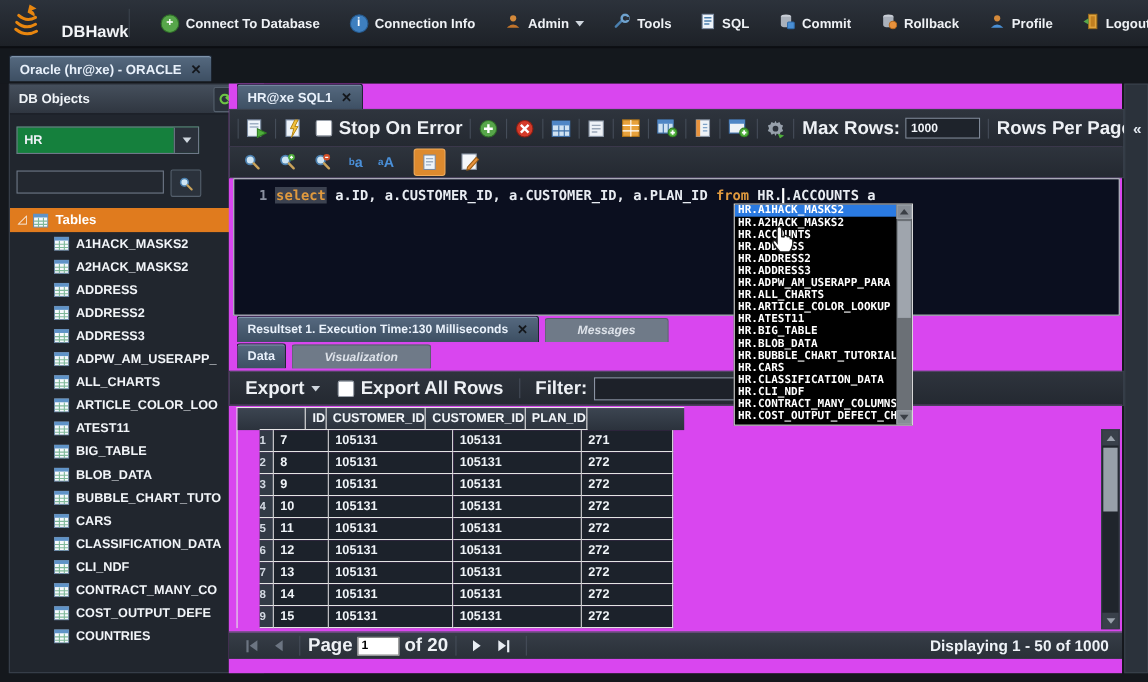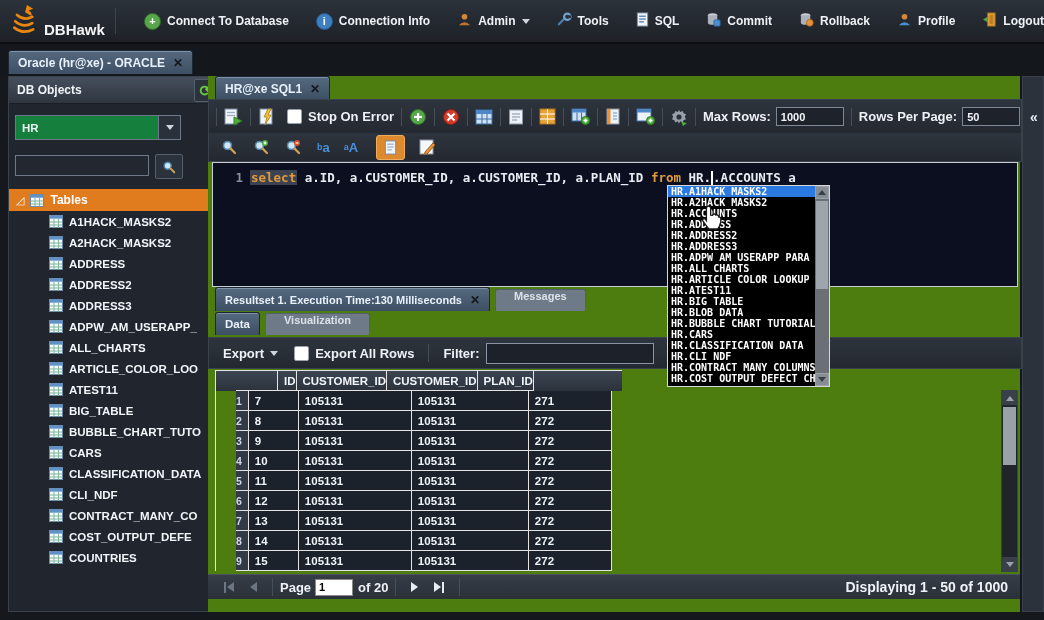--- a/index.html
+++ b/index.html
@@ -4,42 +4,42 @@
 <style>
   html,body{margin:0;padding:0;background:#15181d;}
   #page{position:relative;width:1044px;height:620px;overflow:hidden;
         font-family:"Liberation Sans",sans-serif;background:#15181d;}
   .abs{position:absolute;box-sizing:border-box;}
 
   
   #topbar{left:0;top:0;width:1044px;height:44px;
     background:linear-gradient(#2c323b,#1d2127);border-bottom:2px solid #0c0e12;
     display:flex;align-items:center;}
-  #brand{display:flex;align-items:flex-end;gap:0;padding-left:8px;width:215px;}
+  #brand{display:flex;align-items:flex-end;gap:12px;padding-left:8px;width:215px;}
   #brand .brand-text{color:#f2f4f7;font-weight:bold;font-size:15px;padding-bottom:2px;}
   #topmenu{display:flex;align-items:center;gap:27px;border-left:1px solid #3b434d;
     padding-left:28px;height:26px;}
   .menu-item{display:flex;align-items:center;gap:6px;color:#eef1f5;font-weight:bold;
     font-size:12px;white-space:nowrap;cursor:pointer;}
   .badge{display:inline-flex;align-items:center;justify-content:center;width:15px;height:15px;
     border-radius:50%;color:#fff;font-size:11px;font-weight:bold;line-height:1;}
   .badge.green{background:#57a64a;border:1px solid #2f6e28;}
   .badge.blue{background:#3e7fbf;border:1px solid #265a8e;}
   .caret-down{width:0;height:0;border-left:4px solid transparent;border-right:4px solid transparent;
     border-top:5px solid #cfd6de;display:inline-block;}
 
   
   #session-bar{left:0;top:44px;width:1044px;height:32px;background:#14181d;}
   .tab-active{background:linear-gradient(#55697f,#3d4f63);border:1px solid #1d2633;border-bottom:none;
     box-shadow:inset 0 1px 0 #7e93ab;border-radius:3px 3px 0 0;color:#e9f1fb;font-weight:bold;
     display:inline-flex;align-items:center;gap:8px;padding:0 9px;height:23px;font-size:12px;cursor:pointer;}
   .tab-close{color:#14171c;font-weight:bold;font-size:12px;cursor:pointer;}
   .tab-muted{background:#6f7a88;border:1px solid #565f6b;border-bottom:none;border-radius:3px 3px 0 0;
-    color:#dde2e9;font-weight:bold;display:inline-flex;height:21px;
-    padding:0 18px;font-size:11px;cursor:pointer;}
+    color:#dde2e9;font-weight:bold;display:inline-flex;align-items:center;height:21px;
+    padding:0 29px;font-size:11px;cursor:pointer;font-style:italic;}
 
   
   #sidebar{left:8px;top:76px;width:232px;height:536px;background:#21262e;border:1px solid #39414c;}
   #sb-header{position:absolute;left:0;top:0;width:100%;height:26px;
     background:linear-gradient(#454f5c,#2f3640);border-bottom:1px solid #1a1f26;
     display:flex;align-items:center;}
   #sb-title{color:#f0f4f8;font-weight:bold;font-size:12px;padding-left:8px;flex:1;}
   .sb-btn{width:21px;height:21px;background:#2b323c;border:1px solid #55606d;border-radius:2px;
     display:flex;align-items:center;justify-content:center;cursor:pointer;}
   .refresh-glyph{color:#6cc644;font-weight:bold;font-size:15px;line-height:1;}
@@ -57,29 +57,29 @@
   #tree-root span.lbl{color:#ffffff;font-weight:bold;font-size:12px;}
   .tree-item{height:21px;display:flex;align-items:center;gap:6px;padding-left:40px;
     white-space:nowrap;overflow:hidden;cursor:pointer;}
   .tree-item .lbl{color:#f2f5f9;font-weight:bold;font-size:11.5px;}
   #tree-scroll{position:absolute;right:0;top:112px;bottom:0;width:13px;background:#1a1f25;border-left:1px solid #2c333c;}
   .sc-arrow{color:#7e8692;font-size:8px;text-align:center;line-height:12px;height:12px;cursor:pointer;}
   #tree-thumb{position:absolute;left:1px;right:1px;top:14px;height:64px;background:#a7adb5;border-radius:1px;cursor:pointer;}
   #tree-down{position:absolute;bottom:0;left:0;right:0;}
 
   
-  #main{left:208px;top:76px;width:812px;height:536px;background:#4d7c0f;}
+  #main{left:208px;top:76px;width:812px;height:536px;background:#d946ef;}
   #editor-tab{position:absolute;left:7px;top:0;}
   .toolbar{position:absolute;left:0;width:812px;background:linear-gradient(#2e343d,#242931);
     border:1px solid #3a424d;display:flex;align-items:center;}
   #toolbar1{top:23px;height:33px;}
   #toolbar2{top:57px;height:28px;border-top:none;}
   .vsep{width:1px;height:18px;background:#454d59;margin:0 7px;flex:0 0 auto;}
   .tbtn{display:flex;align-items:center;justify-content:center;cursor:pointer;flex:0 0 auto;}
-  .tb-label{color:#eef1f5;font-weight:bold;font-size:13px;white-space:nowrap;}
+  .tb-label{color:#eef1f5;font-weight:bold;font-size:17px;white-space:nowrap;}
   .inp-dark{background:#1e232b;border:1px solid #7e8897;color:#f2f5f9;font-weight:bold;
     font-size:11px;padding:0 4px;height:19px;box-sizing:border-box;}
   .cb{width:13px;height:13px;background:#fff;border:1px solid #9aa1ab;border-radius:2px;cursor:pointer;flex:0 0 auto;}
   .overflow-glyph{color:#eef1f5;font-weight:bold;font-size:14px;}
   .fmt-btn{width:27px;height:23px;background:#dd8a2e;border:1px solid #f0ab5c;border-radius:3px;
     display:flex;align-items:center;justify-content:center;cursor:pointer;}
 
   
   #editor{position:absolute;left:4px;top:86px;width:804px;height:123px;background:#0b0f1f;
     border:1px solid #c9ced5;}
@@ -413,20 +413,31 @@
               <rect x="0.5" y="0.5" width="13" height="12" fill="#f5f9fc" stroke="#6d89a8"></rect>
               <rect x="0.5" y="0.5" width="13" height="3.2" fill="#5f93c8"></rect>
               <line x1="5" y1="4" x2="5" y2="12.5" stroke="#7fb89a"></line>
               <line x1="9.5" y1="4" x2="9.5" y2="12.5" stroke="#7fb89a"></line>
               <line x1="1" y1="7" x2="13" y2="7" stroke="#7fb89a"></line>
               <line x1="1" y1="10" x2="13" y2="10" stroke="#7fb89a"></line>
             </svg>
             <span class="lbl">BIG_TABLE</span>
           </div>
 
+          <div class="tree-item">
+            <svg width="14" height="13" viewBox="0 0 14 13" style="flex:0 0 auto;">
+              <rect x="0.5" y="0.5" width="13" height="12" fill="#f5f9fc" stroke="#6d89a8"></rect>
+              <rect x="0.5" y="0.5" width="13" height="3.2" fill="#5f93c8"></rect>
+              <line x1="5" y1="4" x2="5" y2="12.5" stroke="#7fb89a"></line>
+              <line x1="9.5" y1="4" x2="9.5" y2="12.5" stroke="#7fb89a"></line>
+              <line x1="1" y1="7" x2="13" y2="7" stroke="#7fb89a"></line>
+              <line x1="1" y1="10" x2="13" y2="10" stroke="#7fb89a"></line>
+            </svg>
+            <span class="lbl">BLOB_DATA</span>
+          </div>
 
           <div class="tree-item">
             <svg width="14" height="13" viewBox="0 0 14 13" style="flex:0 0 auto;">
               <rect x="0.5" y="0.5" width="13" height="12" fill="#f5f9fc" stroke="#6d89a8"></rect>
               <rect x="0.5" y="0.5" width="13" height="3.2" fill="#5f93c8"></rect>
               <line x1="5" y1="4" x2="5" y2="12.5" stroke="#7fb89a"></line>
               <line x1="9.5" y1="4" x2="9.5" y2="12.5" stroke="#7fb89a"></line>
               <line x1="1" y1="7" x2="13" y2="7" stroke="#7fb89a"></line>
               <line x1="1" y1="10" x2="13" y2="10" stroke="#7fb89a"></line>
             </svg>

